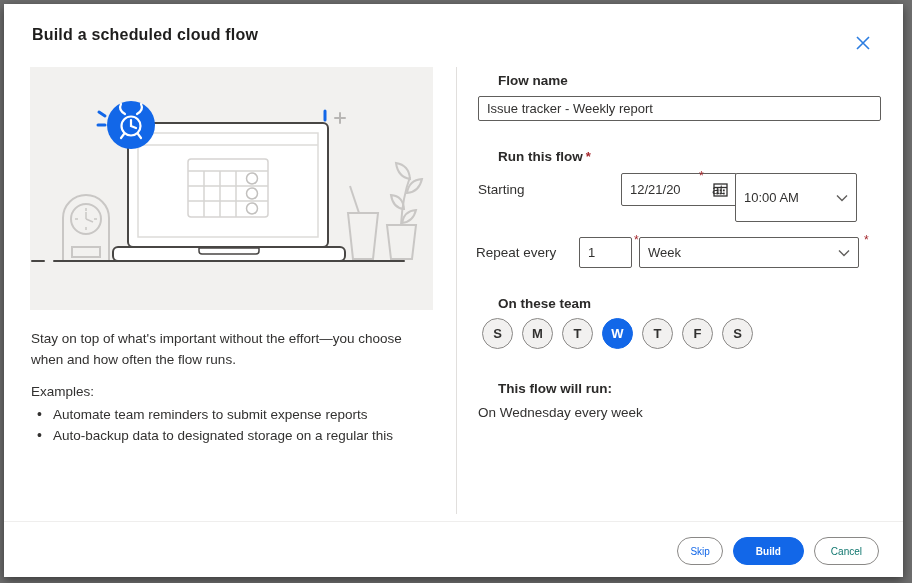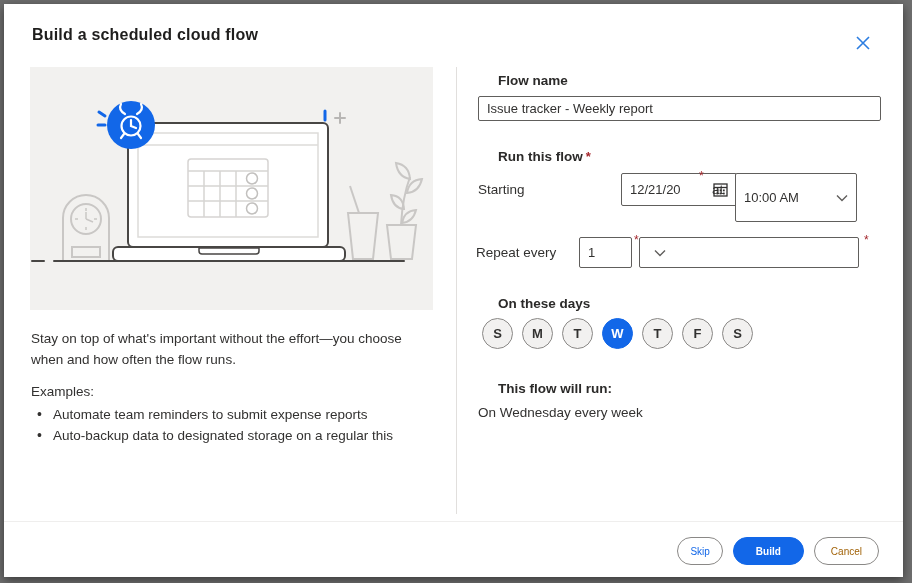--- a/index.html
+++ b/index.html
@@ -65,21 +65,21 @@
   
   .footer-sep { position:absolute; left:0; top:517px; width:899px; height:1px; background:#efeeed; }
   .footer { position:absolute; right:24px; top:533px; display:flex; gap:10px; }
   .btn {
     height:28px; border-radius:14px; font-size:10px; padding:0 16px;
     display:flex; align-items:center; justify-content:center; cursor:pointer;
     font-family:"Liberation Sans", sans-serif; background:#fff; border:1px solid #8a8886;
   }
   .btn.skip { color:#1267e8; padding:0 12px; }
   .btn.primary { background:#1267e8; border:1px solid #1267e8; color:#fff; font-weight:700; padding:0 22px; }
-  .btn.cancel { color:#a16207; }
+  .btn.cancel { color:#0f766e; }
 </style>
 </head>
 <body>
 
 <div class="dialog">
 
   <div class="title">Build a scheduled cloud flow</div>
 
   <button class="close-btn">
     <svg width="14" height="14" viewBox="0 0 14 14">
@@ -199,27 +199,28 @@
     <span class="grow">10:00 AM</span>
     <svg class="chev" width="12" height="8" viewBox="0 0 12 8">
       <path d="M1 1.5 L6 6.5 L11 1.5" fill="none" stroke="#605e5c" stroke-width="1.4"></path>
     </svg>
   </div>
 
   <div class="lbl" style="left:472px; top:241px;">Repeat every</div>
   <input class="textbox" style="left: 575px; top: 233px; width: 53px; height: 31px;" value="1">
   <span class="req-float" style="left:630px; top:229px;">*</span>
   <div class="textbox selectbox" style="left:635px; top:233px; width:220px; height:31px;">
+    <span class="grow">Week</span>
     <svg class="chev" width="12" height="8" viewBox="0 0 12 8">
       <path d="M1 1.5 L6 6.5 L11 1.5" fill="none" stroke="#605e5c" stroke-width="1.4"></path>
     </svg>
   </div>
   <span class="req-float" style="left:860px; top:229px;">*</span>
 
-  <div class="lbl bold" style="left:474px; top:292px;">On these days</div>
+  <div class="lbl bold" style="left:474px; top:292px;">On these team</div>
   <div class="days">
     <div class="day">S</div>
     <div class="day">M</div>
     <div class="day">T</div>
     <div class="day selected">W</div>
     <div class="day">T</div>
     <div class="day">F</div>
     <div class="day">S</div>
   </div>
 

